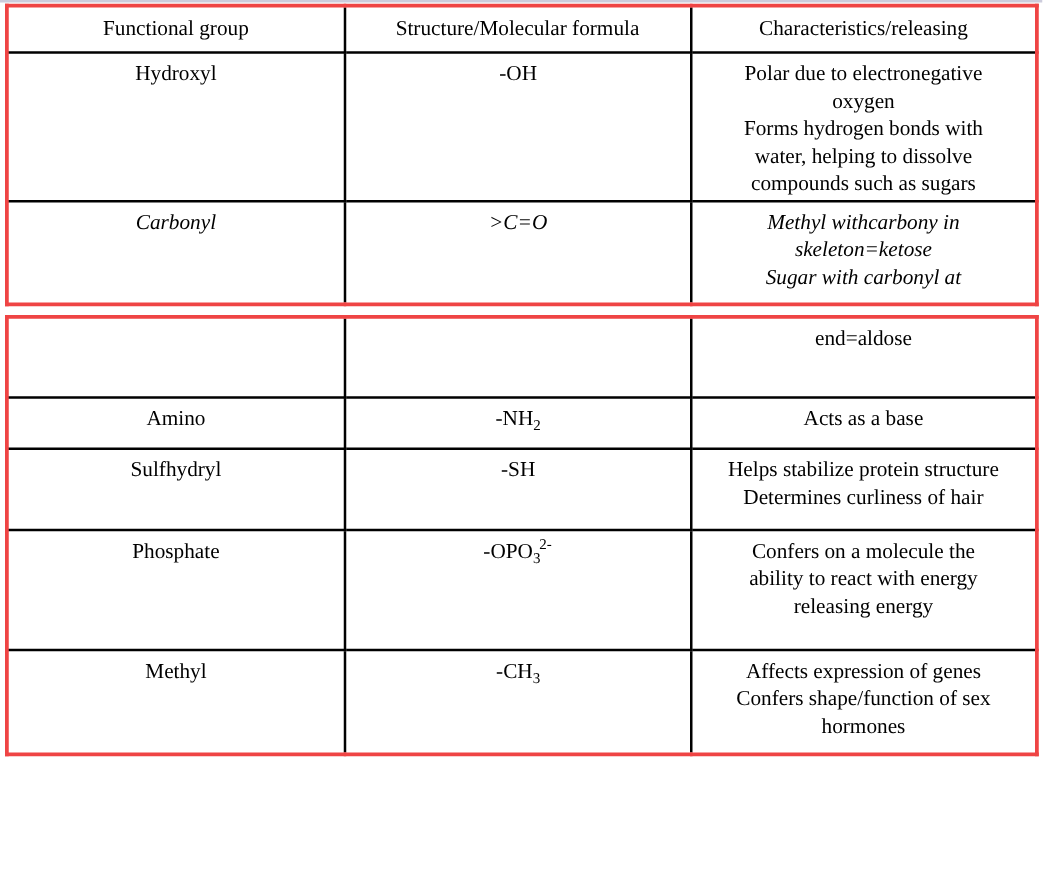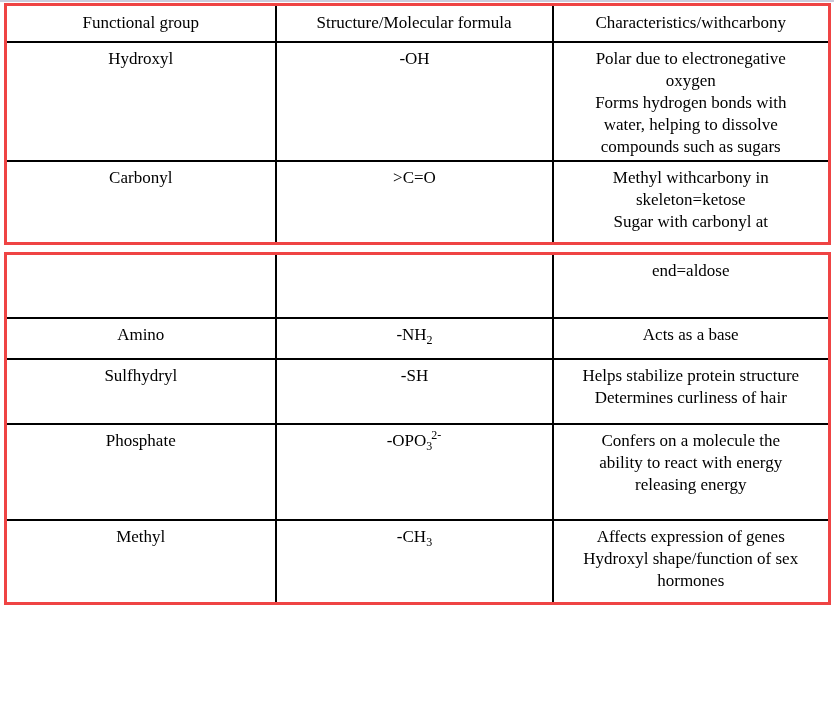--- a/index.html
+++ b/index.html
@@ -71,36 +71,36 @@
   <table class="fg-table">
     <colgroup>
         <col class="c1">
         <col class="c2">
         <col class="c3">
       </colgroup>
     <tbody>
         <tr style="height:37px;">
       <th>Functional group</th>
       <th>Structure/Molecular formula</th>
-      <th>Characteristics/withcarbony</th>
+      <th>Characteristics/releasing</th>
     </tr>
     <tr style="height:110px;">
       <td>Hydroxyl</td>
       <td>
         <span>-OH</span><sub class="fsub"></sub><sup class="fsup"></sup>
       </td>
       <td>
         <span class="char-line">Polar due to electronegative</span>
         <span class="char-line">oxygen</span>
         <span class="char-line">Forms hydrogen bonds with</span>
         <span class="char-line">water, helping to dissolve</span>
         <span class="char-line">compounds such as sugars</span>
       </td>
     </tr>
-    <tr style="height:83px;">
+    <tr style="height:83px;font-style:italic;">
       <td>Carbonyl</td>
       <td>
         <span>&gt;C=O</span><sub class="fsub"></sub><sup class="fsup"></sup>
       </td>
       <td>
         <span class="char-line">Methyl withcarbony in</span>
         <span class="char-line">skeleton=ketose</span>
         <span class="char-line">Sugar with carbonyl at</span>
       </td>
     </tr>
@@ -153,20 +153,20 @@
         <span class="char-line">releasing energy</span>
       </td>
     </tr>
     <tr style="height:84px;">
       <td>Methyl</td>
       <td>
         <span>-CH</span><sub class="fsub">3</sub><sup class="fsup"></sup>
       </td>
       <td>
         <span class="char-line">Affects expression of genes</span>
-        <span class="char-line">Hydroxyl shape/function of sex</span>
+        <span class="char-line">Confers shape/function of sex</span>
         <span class="char-line">hormones</span>
       </td>
     </tr>
   </tbody>
     </table>
 
 </div>
 
 </body></html>

